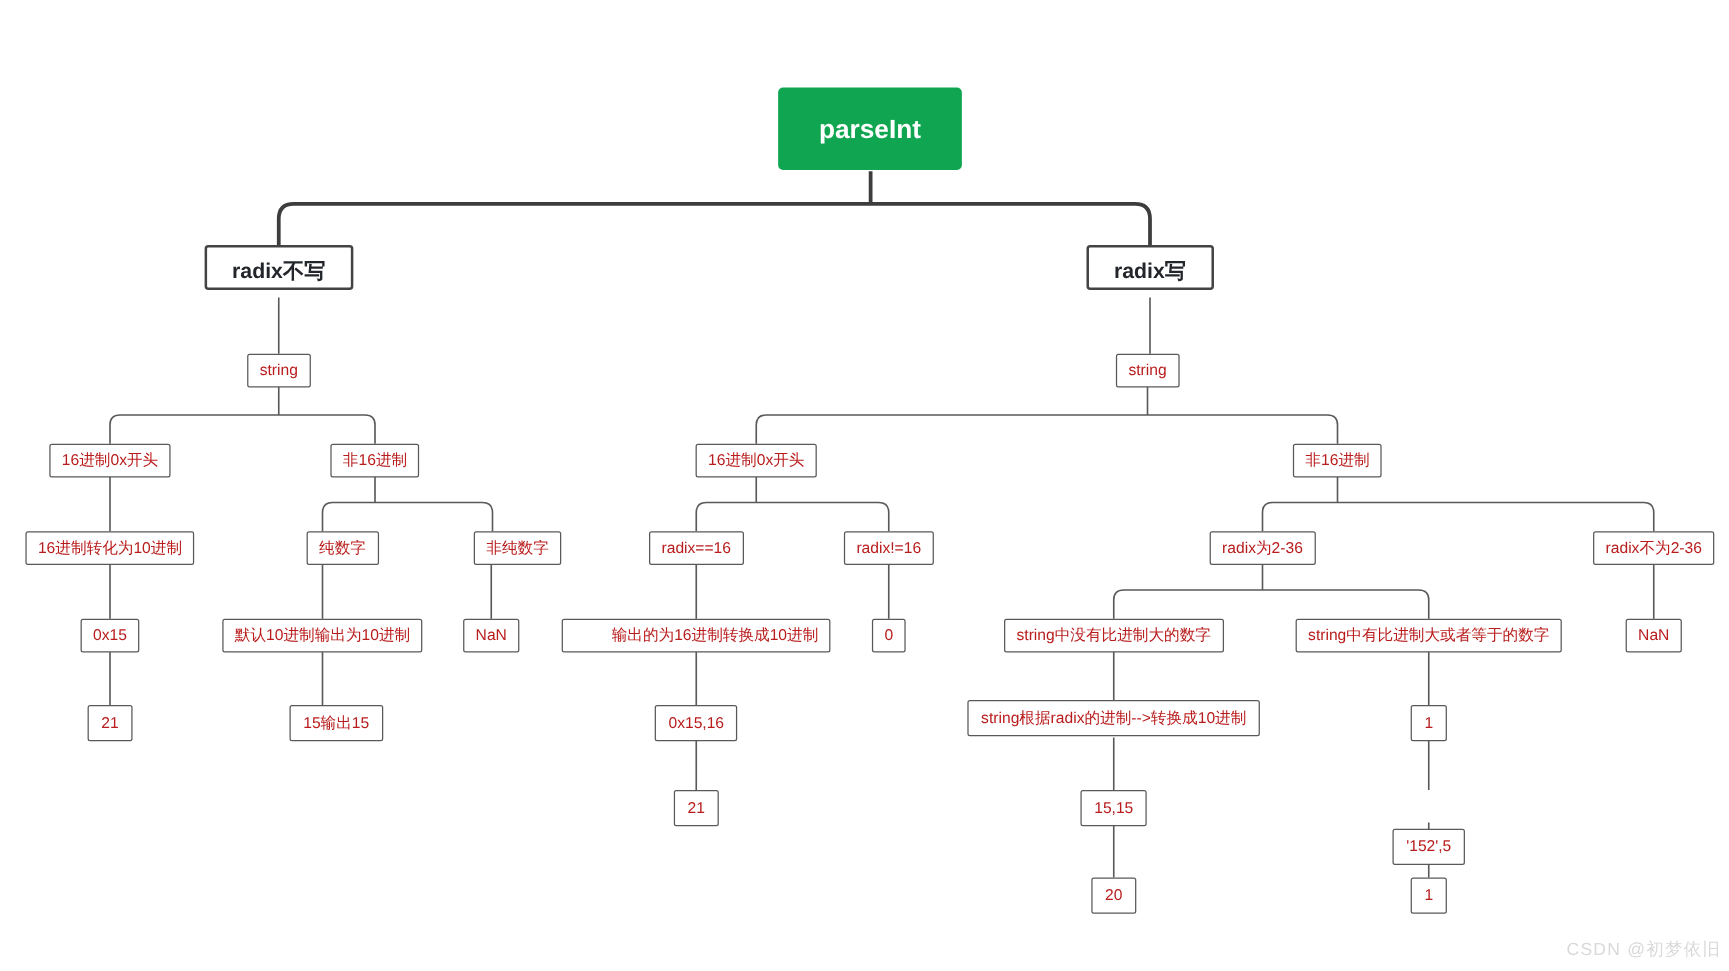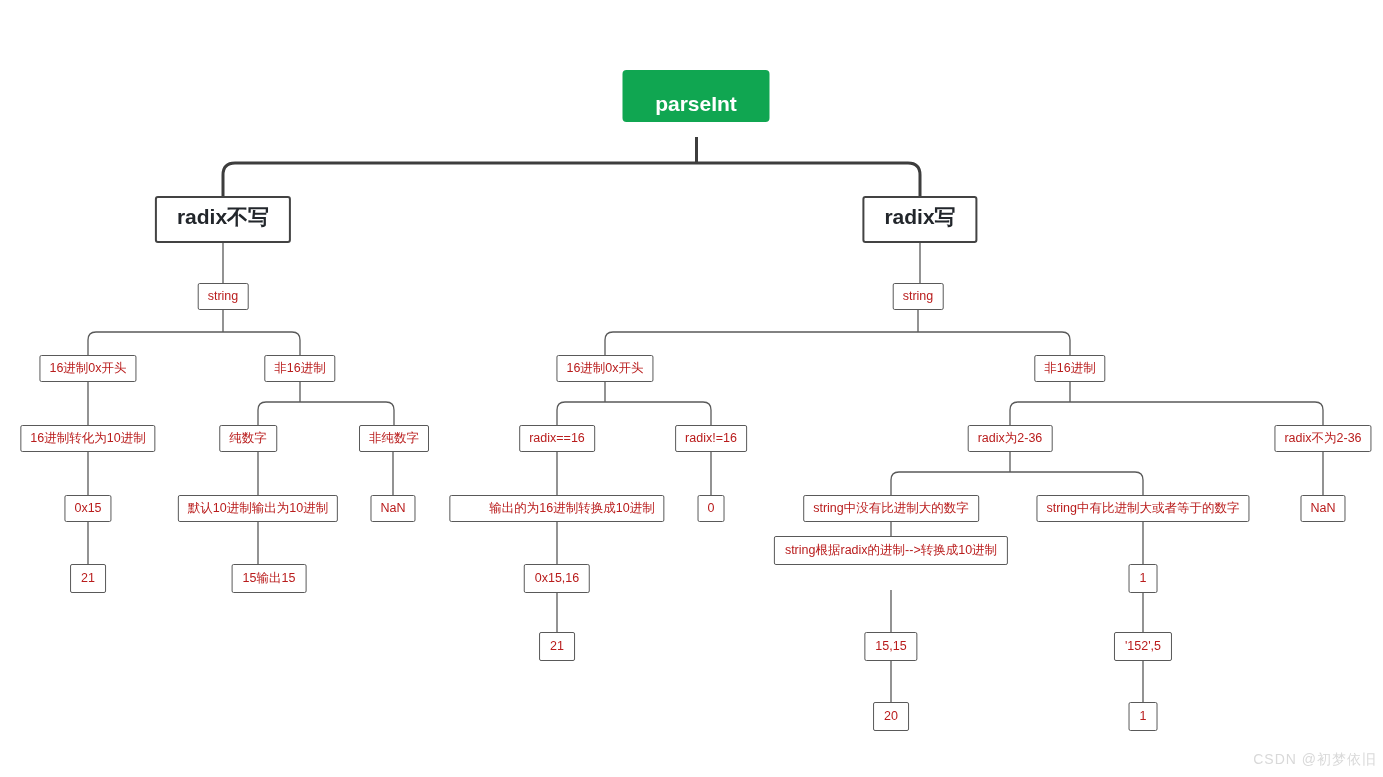--- a/index.html
+++ b/index.html
@@ -12,26 +12,26 @@
   .node {
     position:absolute; transform:translateX(-50%);
     background:#ffffff; border:1px solid #595959; border-radius:2px;
     color:#b91c1c; font-size:12.5px; line-height:1;
     padding:6px 9px; white-space:nowrap; text-align:center;
     box-sizing:border-box;
   }
   .node.root {
     background:#10a651; border:none; border-radius:4px;
     color:#ffffff; font-weight:700; font-size:21px;
-    width:147px; height:52px; line-height:67px; padding:0;
+    width:147px; height:66px; line-height:67px; padding:0;
   }
   .node.l2 {
     border:2px solid #434343; border-radius:3px;
-    font-weight:700; font-size:21px; color:#22262b;
-    height:47px; line-height:38px; padding:0 20px;
+    font-weight:700; font-size:17px; color:#22262b;
+    height:36px; line-height:38px; padding:0 20px;
   }
   .node.tall { padding:7px 10px; }
   .watermark {
     position:absolute; right:6px; bottom:8px;
     font-size:14px; color:#d9d9d9; letter-spacing:1px;
     text-shadow:0 1px 0 #ffffff;
   }
 </style>
 </head>
 <body>
@@ -67,43 +67,43 @@
 
   <div class="node" style="left:223px;top:283px;">string</div>
   <div class="node" style="left:918px;top:283px;">string</div>
 
   <div class="node" style="left:88px;top:355px;">16进制0x开头</div>
   <div class="node" style="left:300px;top:355px;">非16进制</div>
   <div class="node" style="left:605px;top:355px;">16进制0x开头</div>
   <div class="node" style="left:1070px;top:355px;">非16进制</div>
 
   <div class="node" style="left:88px;top:425px;">16进制转化为10进制</div>
-  <div class="node" style="left:248px;top:425px;text-align:center;">纯数字</div>
-  <div class="node" style="left:394px;top:425px;">非纯数字</div>
+  <div class="node" style="left:274px;top:425px;text-align:center;">纯数字</div>
+  <div class="node" style="left:414px;top:425px;">非纯数字</div>
   <div class="node" style="left:557px;top:425px;">radix==16</div>
   <div class="node" style="left:711px;top:425px;">radix!=16</div>
   <div class="node" style="left:1010px;top:425px;">radix为2-36</div>
   <div class="node" style="left:1323px;top:425px;">radix不为2-36</div>
 
   <div class="node" style="left:88px;top:495px;">0x15</div>
   <div class="node" style="left:258px;top:495px;">默认10进制输出为10进制</div>
   <div class="node" style="left:393px;top:495px;">NaN</div>
   <div class="node" style="left:557px;top:495px;padding-left:39px;">输出的为16进制转换成10进制</div>
   <div class="node" style="left:711px;top:495px;">0</div>
   <div class="node" style="left:891px;top:495px;">string中没有比进制大的数字</div>
   <div class="node" style="left:1143px;top:495px;">string中有比进制大或者等于的数字</div>
   <div class="node" style="left:1323px;top:495px;">NaN</div>
 
   <div class="node tall" style="left:88px;top:564px;">21</div>
   <div class="node tall" style="left:269px;top:564px;">15输出15</div>
   <div class="node tall" style="left:557px;top:564px;">0x15,16</div>
-  <div class="node tall" style="left:891px;top:536px;">string根据radix的进制--&gt;转换成10进制</div>
+  <div class="node tall" style="left:891px;top:560px;">string根据radix的进制--&gt;转换成10进制</div>
   <div class="node tall" style="left:1143px;top:564px;">1</div>
 
   <div class="node tall" style="left:557px;top:632px;">21</div>
   <div class="node tall" style="left:891px;top:632px;">15,15</div>
-  <div class="node tall" style="left:1143px;top:632px;">'152',5</div>
+  <div class="node tall" style="left:1143px;top:663px;">'152',5</div>
 
   <div class="node tall" style="left:891px;top:702px;">20</div>
   <div class="node tall" style="left:1143px;top:702px;">1</div>
 
   <div class="watermark">CSDN @初梦依旧</div>
 </div>
 
 </body></html>

